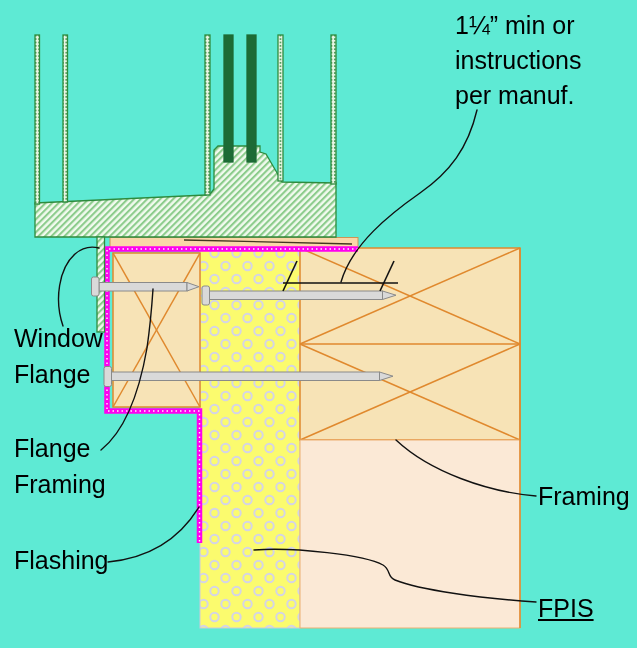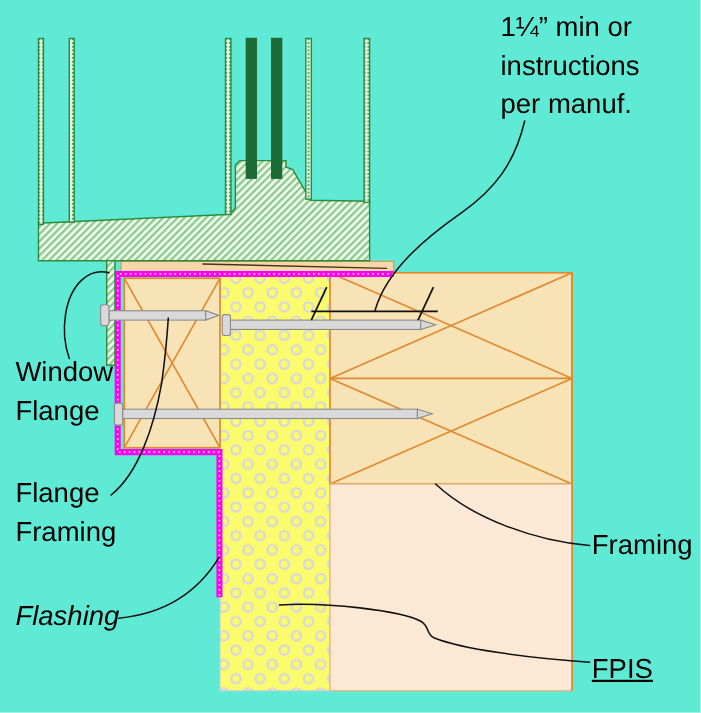--- a/index.html
+++ b/index.html
@@ -122,18 +122,18 @@
   <div class="label" style="left:14px;top:320px;">
     <div>Window</div>
     <div>Flange</div>
   </div>
 
   <div class="label" style="left:14px;top:430px;">
     <div>Flange</div>
     <div>Framing</div>
   </div>
 
-  <div class="label" style="left:14px;top:542px;font-style:italic;">Flashing</div>
+  <div class="label" style="left:14px;top:542px;">Flashing</div>
 
   <div class="label" style="left:538px;top:478px;">Framing</div>
 
   <div class="label" style="left:538px;top:590px;text-decoration:underline;">FPIS</div>
 </div>
 
 </body></html>

